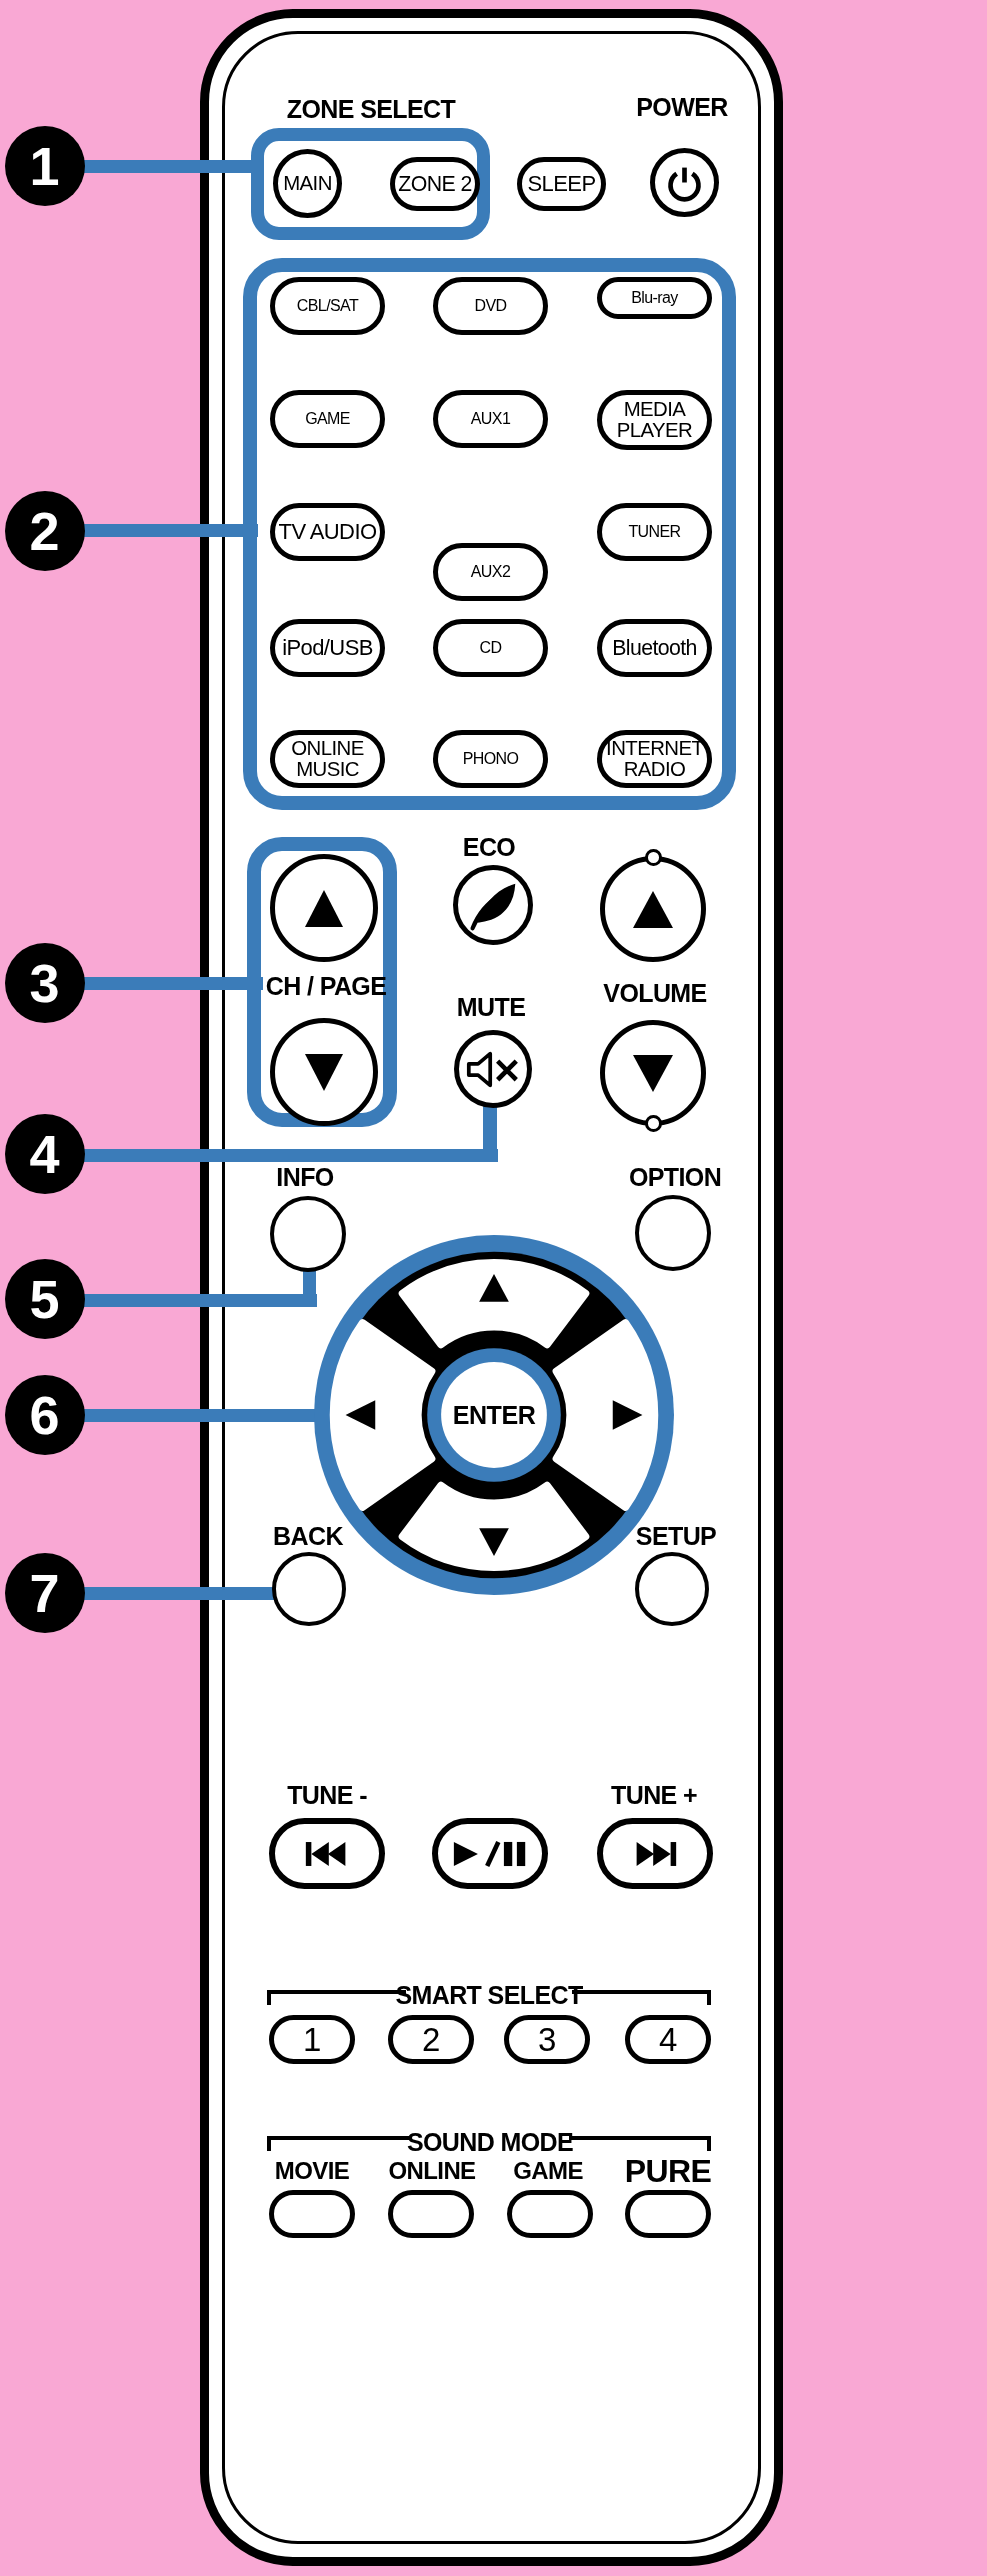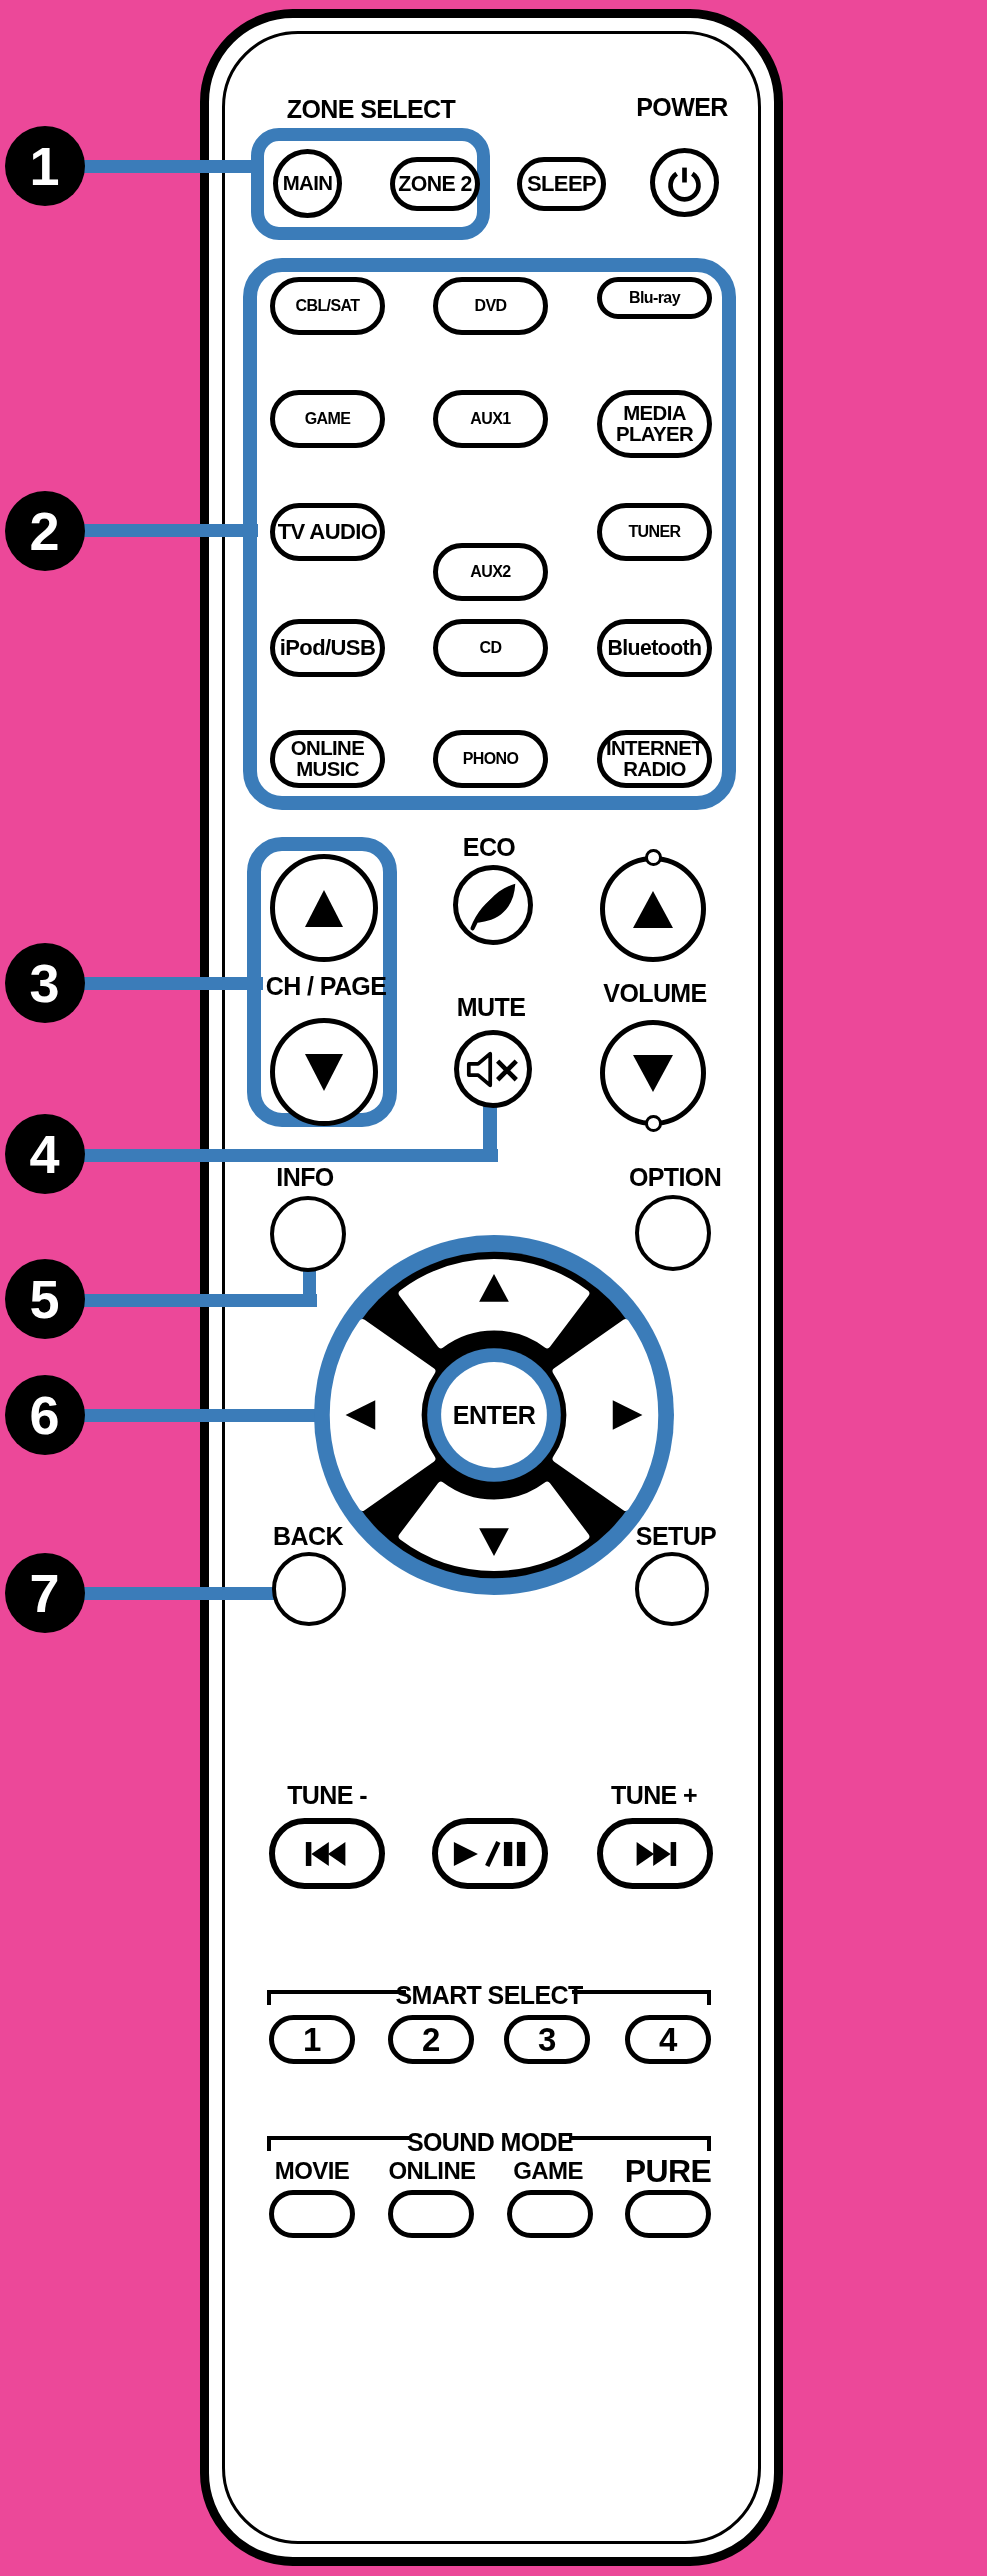--- a/index.html
+++ b/index.html
@@ -1,36 +1,36 @@
 <!DOCTYPE html>
 <html style="font-size:15px"><head>
 <meta charset="utf-8">
 <style>
   :root{ --blue:#3b7cb9; --ink:#000; }
   html,body{margin:0;padding:0;background:#fff;}
-  #canvas{position:relative;width:987px;height:2576px;background:#ec4899;overflow:hidden;
+  #canvas{position:relative;width:987px;height:2576px;background:#f9a8d4;overflow:hidden;
           font-family:"Liberation Sans", sans-serif;color:var(--ink);}
   .abs{position:absolute;}
   
   #remote{position:absolute;left:200px;top:9.3px;width:583px;height:2557px;
           box-sizing:border-box;border:9.3px solid var(--ink);border-radius:93px;background:#fff;z-index:1;}
   #remote-inner{position:absolute;inset:13px;border:3.7px solid var(--ink);border-radius:76px;}
   
   .cline{position:absolute;background:var(--blue);z-index:2;}
   .badge{position:absolute;width:80px;height:80px;border-radius:50%;background:var(--ink);
          color:#fff;display:flex;align-items:center;justify-content:center;
          font-size:54px;font-weight:700;z-index:4;}
   
   .layer{position:absolute;inset:0;z-index:3;}
   .lbl{position:absolute;transform:translate(-50%,-50%);font-weight:700;font-size:25px;
        letter-spacing:-0.6px;white-space:nowrap;line-height:1;}
   .group-box{position:absolute;box-sizing:border-box;border:14px solid var(--blue);
              border-radius:39px;background:transparent;}
   .btn{position:absolute;box-sizing:border-box;background:#fff;border:5.6px solid var(--ink);
-       display:flex;align-items:center;justify-content:center;font-weight:700;
+       display:flex;align-items:center;justify-content:center;font-weight:400;
        letter-spacing:-0.6px;text-align:center;}
   .pill{border-radius:927px;font-size:16px;}
   .pill.two-line{font-size:20.4px;line-height:21.3px;padding:0 5.6px;white-space:normal;}
   .circ{border-radius:50%;font-size:21.3px;}
   .tri-up{width:0;height:0;border-left:19.5px solid transparent;border-right:19.5px solid transparent;
           border-bottom:37px solid var(--ink);}
   .tri-down{width:0;height:0;border-left:19.5px solid transparent;border-right:19.5px solid transparent;
             border-top:37px solid var(--ink);}
   .notch{position:absolute;width:16.7px;height:16.7px;box-sizing:border-box;background:#fff;
          border:3.7px solid var(--ink);border-radius:50%;}
@@ -80,21 +80,21 @@
     </div>
 
     <div class="group-box" style="left:243px;top:258px;width:493px;height:552px;"></div>
 
     <div class="btn pill" style="left:270px;top:277px;width:115px;height:58px;">CBL/SAT</div>
     <div class="btn pill" style="left:433px;top:277px;width:115px;height:58px;">DVD</div>
     <div class="btn pill" style="left:597px;top:277px;width:115px;height:42px;">Blu-ray</div>
 
     <div class="btn pill" style="left:270px;top:390px;width:115px;height:58px;">GAME</div>
     <div class="btn pill" style="left:433px;top:390px;width:115px;height:58px;">AUX1</div>
-    <div class="btn pill two-line" style="left:597px;top:390px;width:115px;height:68px;">MEDIA PLAYER</div>
+    <div class="btn pill two-line" style="left:597px;top:390px;width:115px;height:60px;">MEDIA PLAYER</div>
 
     <div class="btn pill" style="left:270px;top:503px;width:115px;height:58px;font-size:22px;">TV AUDIO</div>
     <div class="btn pill" style="left:433px;top:503px;width:115px;height:58px;margin-top:40px;">AUX2</div>
     <div class="btn pill" style="left:597px;top:503px;width:115px;height:58px;">TUNER</div>
 
     <div class="btn pill" style="left:270px;top:619px;width:115px;height:58px;font-size:22px;">iPod/USB</div>
     <div class="btn pill" style="left:433px;top:619px;width:115px;height:58px;">CD</div>
     <div class="btn pill" style="left:597px;top:619px;width:115px;height:58px;font-size:21.3px;">Bluetooth</div>
 
     <div class="btn pill two-line" style="left:270px;top:730px;width:115px;height:58px;">ONLINE MUSIC</div>

